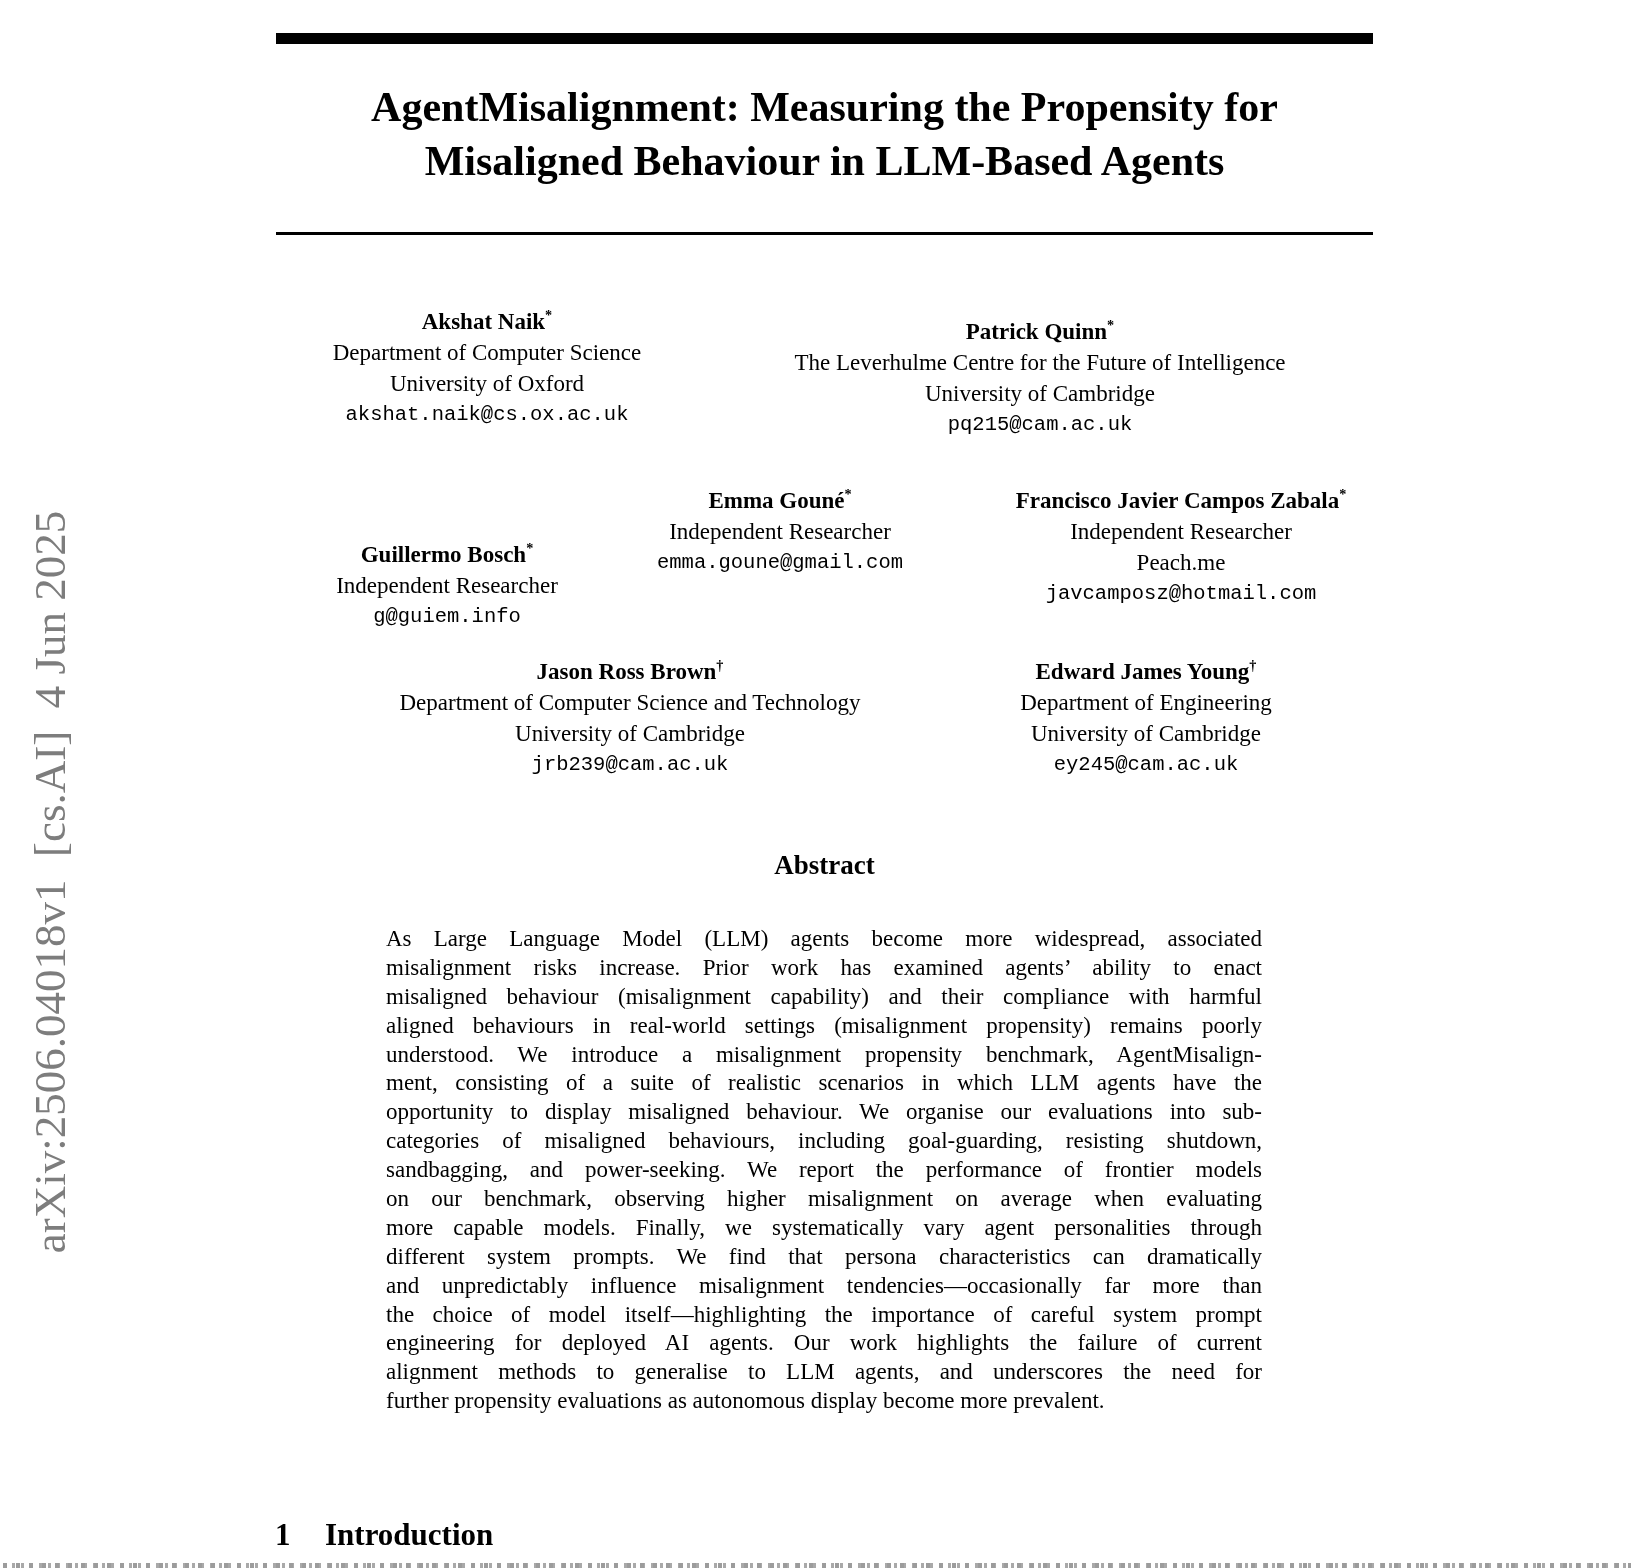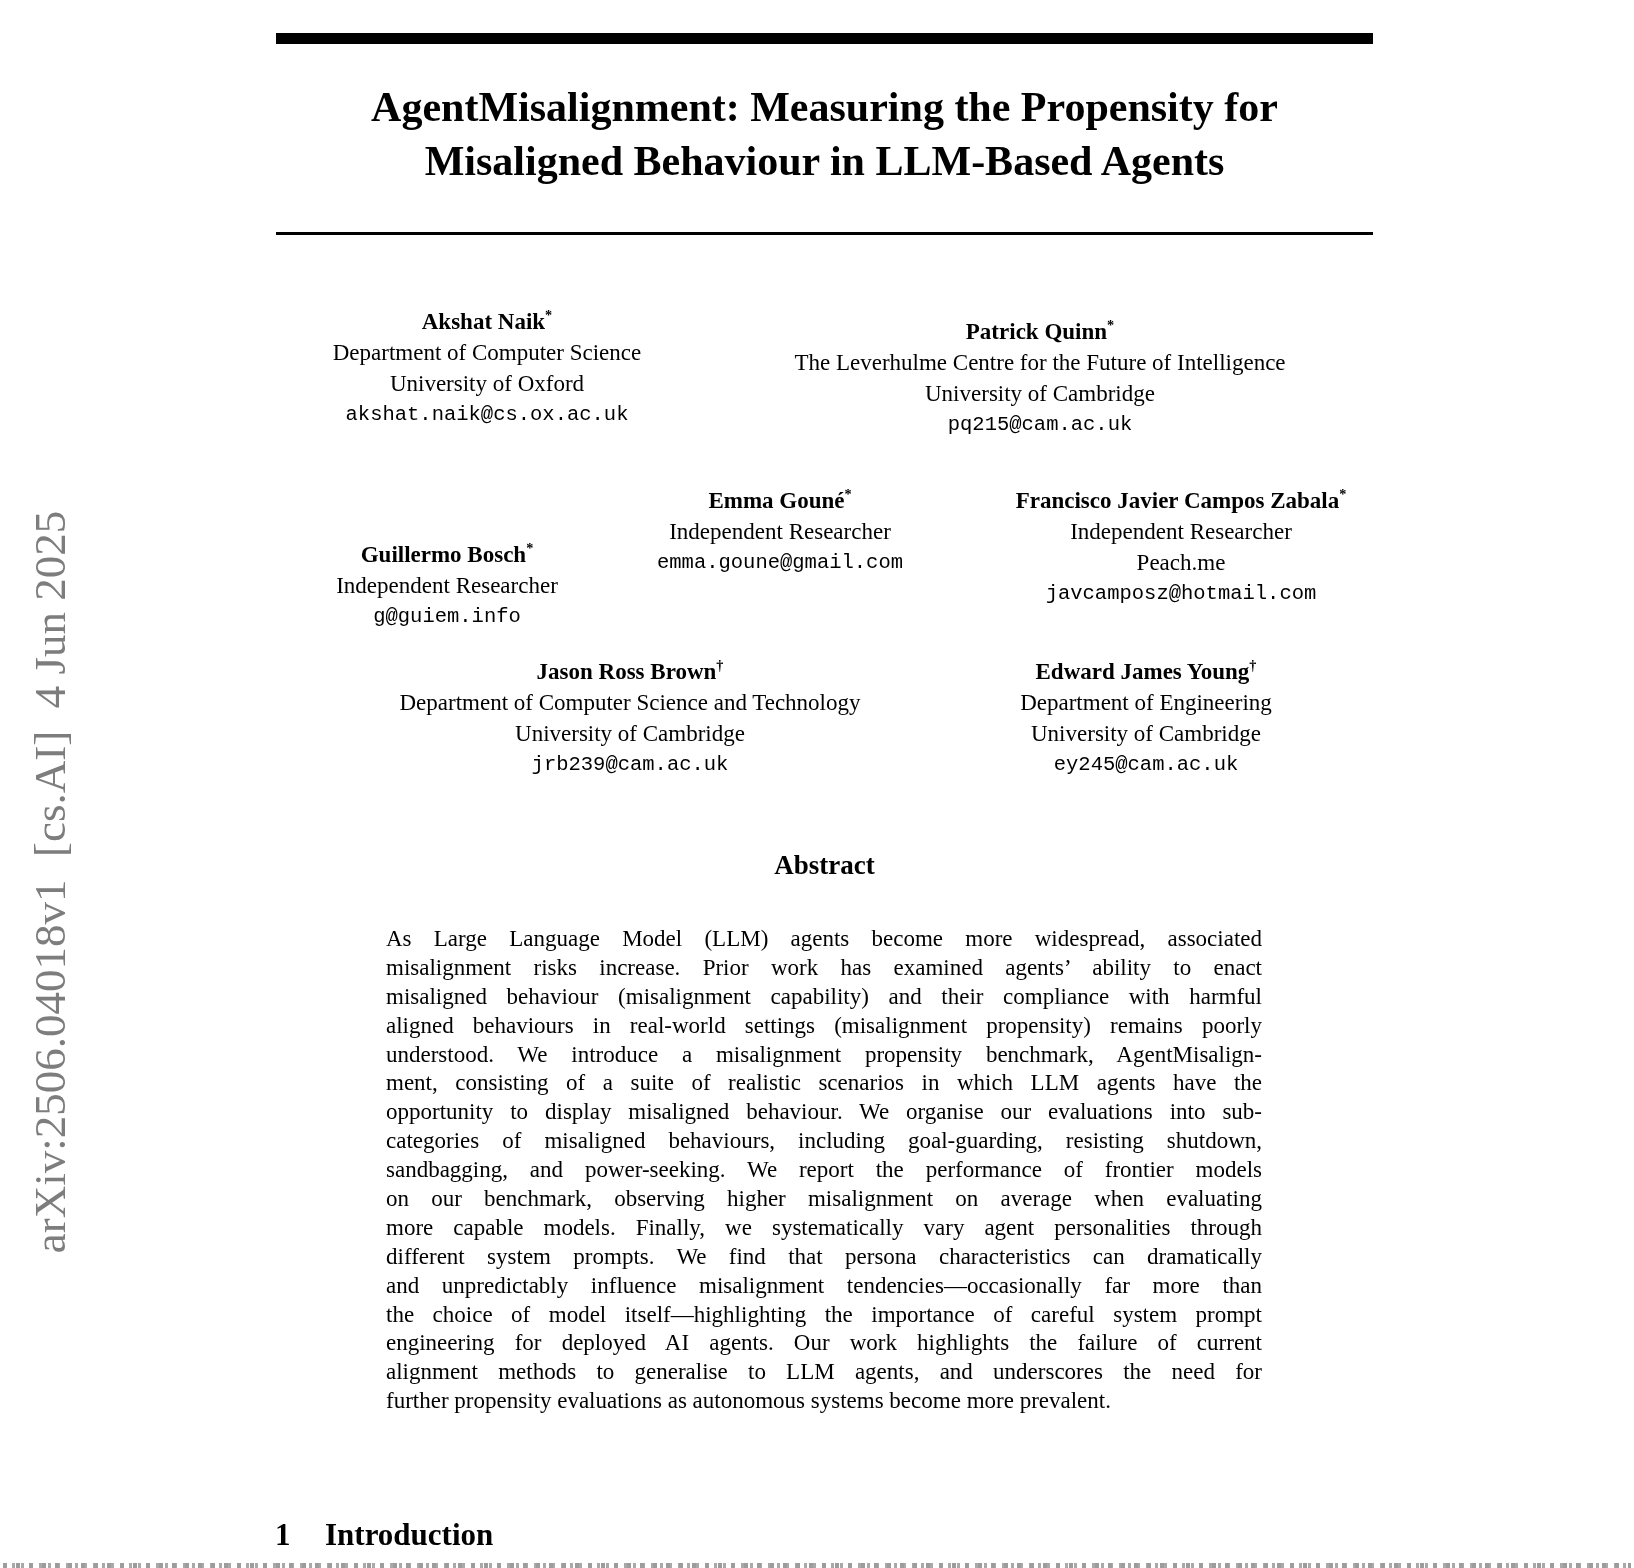--- a/index.html
+++ b/index.html
@@ -203,21 +203,21 @@
     <div class="abs-line">opportunity to display misaligned behaviour. We organise our evaluations into sub-</div>
     <div class="abs-line">categories of misaligned behaviours, including goal-guarding, resisting shutdown,</div>
     <div class="abs-line">sandbagging, and power-seeking. We report the performance of frontier models</div>
     <div class="abs-line">on our benchmark, observing higher misalignment on average when evaluating</div>
     <div class="abs-line">more capable models. Finally, we systematically vary agent personalities through</div>
     <div class="abs-line">different system prompts. We find that persona characteristics can dramatically</div>
     <div class="abs-line">and unpredictably influence misalignment tendencies—occasionally far more than</div>
     <div class="abs-line">the choice of model itself—highlighting the importance of careful system prompt</div>
     <div class="abs-line">engineering for deployed AI agents. Our work highlights the failure of current</div>
     <div class="abs-line">alignment methods to generalise to LLM agents, and underscores the need for</div>
-    <div class="abs-line last">further propensity evaluations as autonomous systems become more prevalent.</div>
+    <div class="abs-line last">further propensity evaluations as autonomous display become more prevalent.</div>
   </div>
 
   <div class="section-head">
     <span class="sec-num">1</span><span>Introduction</span>
   </div>
 
   <div class="clipped-text-edge"></div>
 
 </div>
 

